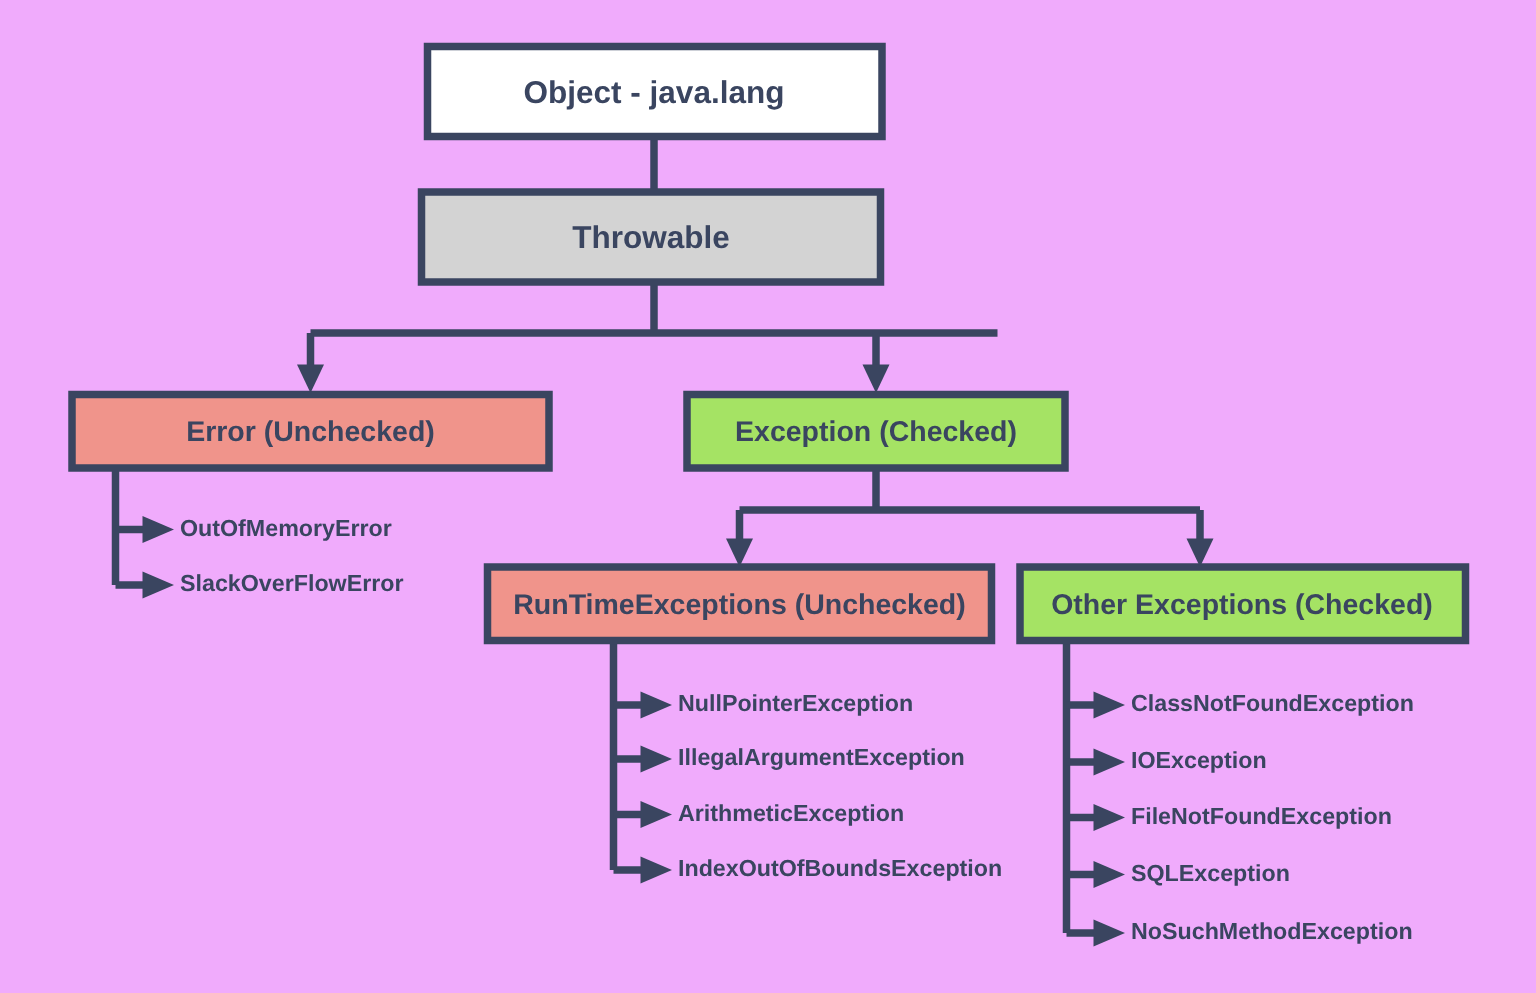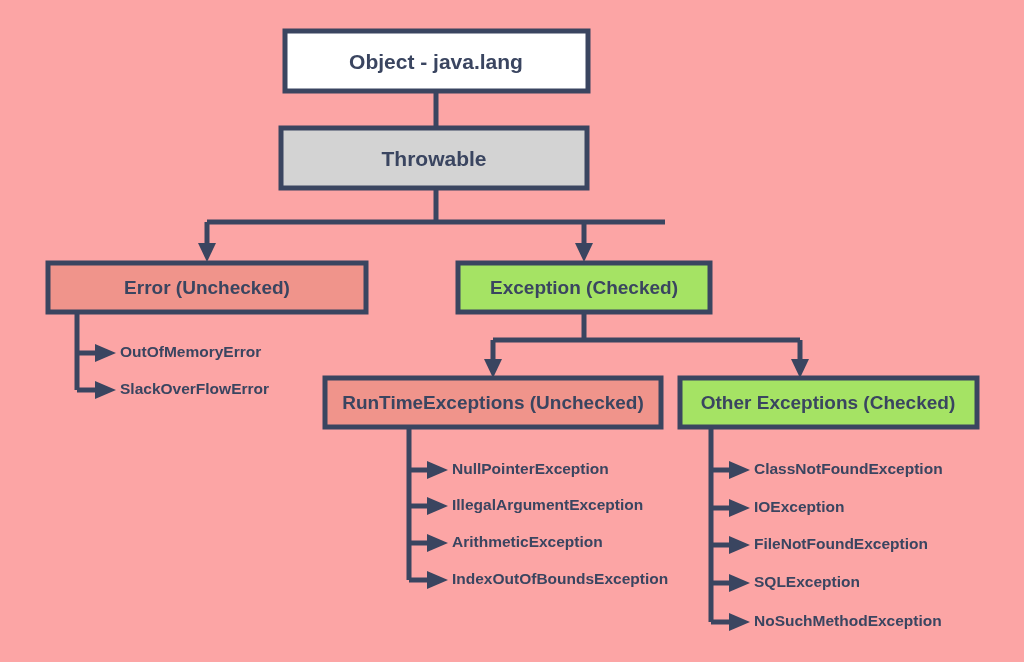--- a/index.html
+++ b/index.html
@@ -11,21 +11,21 @@
   body {
     width: 1024px;
     height: 662px;
     font-family: "Liberation Sans", sans-serif;
     overflow: hidden;
   }
   #diagram-root {
     position: relative;
     width: 1024px;
     height: 662px;
-    background: #fca5a5;
+    background: #f0abfc;
   }
   svg.diagram-canvas {
     position: absolute;
     top: 0;
     left: 0;
     width: 1024px;
     height: 662px;
     display: block;
   }
   .node-box {

